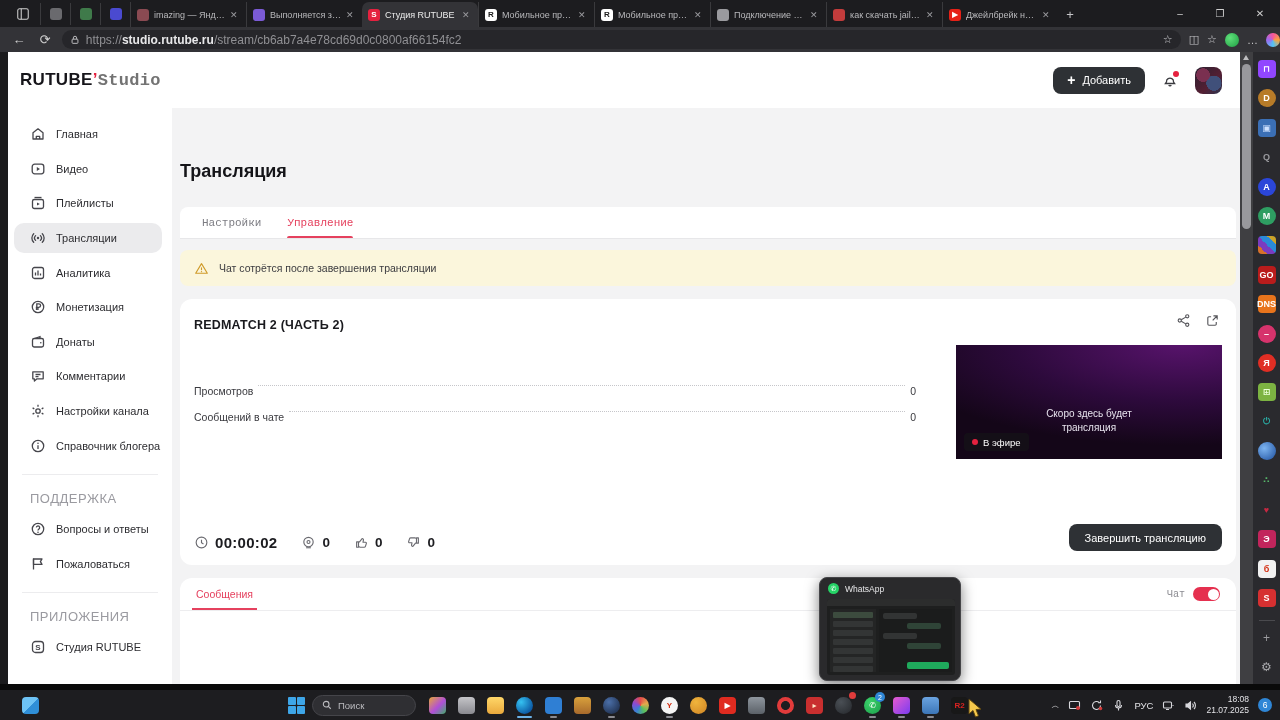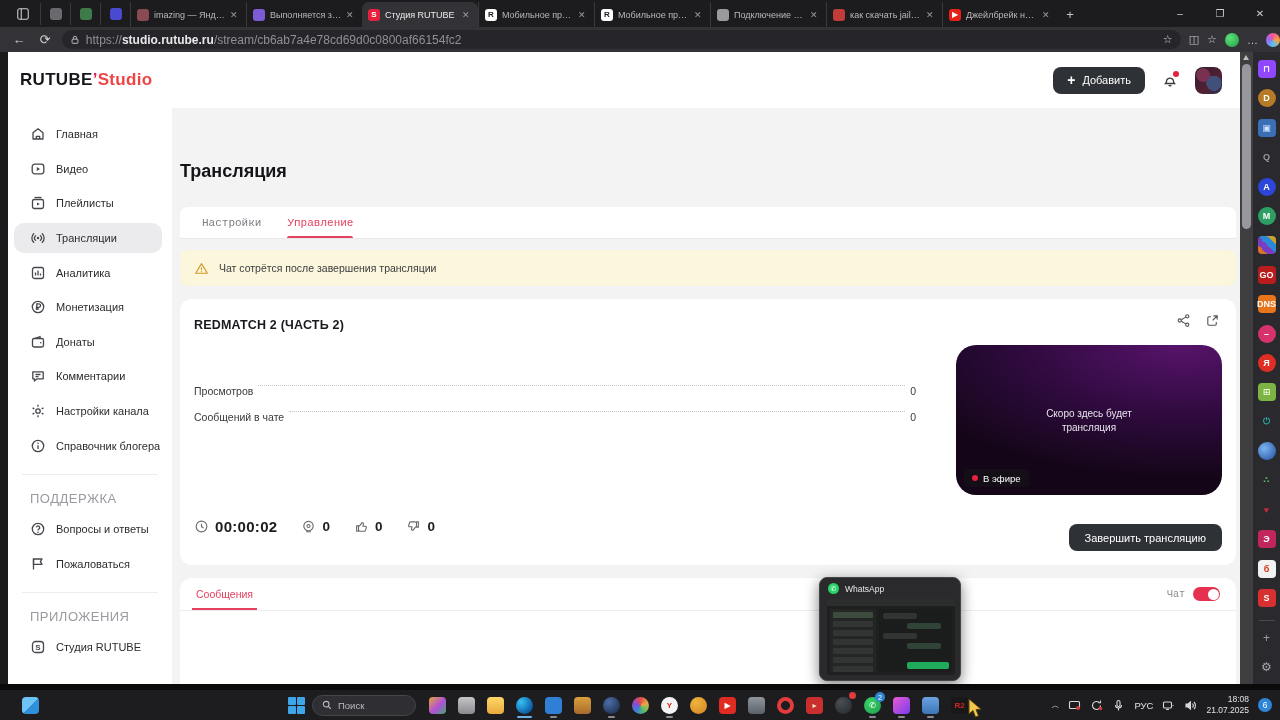--- a/index.html
+++ b/index.html
@@ -34,21 +34,21 @@
   .tb-avatar { width:14px; height:14px; border-radius:50%; background:radial-gradient(circle at 35% 35%,#5fe07a,#1f9e43); }
   .copilot { width:14px; height:14px; border-radius:50%; background:conic-gradient(#f6559b,#f9a23c,#4fc3f7,#9c6bf0,#f6559b); }
 
   
   .viewport { position:absolute; left:0; top:52px; width:1280px; height:632px; background:#1b1b1d; }
   .page { position:absolute; left:8px; top:0; width:1232px; height:632px; background:#f3f3f4; overflow:hidden; }
 
   .app-header { position:absolute; left:0; top:0; width:100%; height:56px; background:#fff; display:flex; align-items:center; }
   .logo { margin-left:12px; font-size:17px; font-weight:bold; letter-spacing:.3px; color:#16151a; }
   .logo .mark { color:#e5213f; font-weight:bold; }
-  .logo .suffix { color:#ef4444; }
+  .logo .suffix { color:#737373;font-family:Liberation Mono, monospace; }
   .hdr-right { margin-left:auto; margin-right:18px; display:flex; align-items:center; gap:16px; }
   .add-btn { background:#2e3135; color:#fff; font-size:11px; border-radius:8px; height:27px; padding:0 14px; display:flex; align-items:center; gap:7px; }
   .add-btn .plus { font-size:14px; font-weight:bold; }
   .bell-wrap { position:relative; width:18px; height:18px; }
   .bell-wrap svg { width:18px; height:18px; }
   .bell-dot { position:absolute; right:0; top:0; width:6px; height:6px; border-radius:50%; background:#e5213f; }
   .hdr-avatar { width:27px; height:27px; border-radius:8px; background:
      radial-gradient(circle at 30% 30%,#7a3050 0 25%,transparent 26%),
      radial-gradient(circle at 70% 60%,#40507a 0 30%,transparent 31%),
      linear-gradient(135deg,#2a2030,#541f33 60%,#2b3550); }
@@ -79,28 +79,28 @@
 
   .stream-card { position:absolute; left:8px; top:191px; width:1056px; height:266px; background:#fff; border-radius:12px; }
   .stream-title { position:absolute; left:14px; top:19px; font-size:12.5px; font-weight:bold; color:#1a1a1e; letter-spacing:.2px; }
   .card-icons { position:absolute; right:16px; top:14px; display:flex; gap:14px; color:#55555a; }
   .card-icons svg { width:15px; height:15px; }
   .stats { position:absolute; left:14px; top:86px; width:722px; }
   .stat-row { display:flex; align-items:flex-start; margin-bottom:14px; }
   .stat-label { font-size:10.5px; color:#3a3a3f; }
   .stat-dots { flex:1; border-bottom:1px dotted #c6c6ca; margin:0 5px 3px 5px; }
   .stat-value { font-size:10.5px; color:#3a3a3f; }
-  .preview { position:absolute; right:14px; top:46px; width:266px; height:150px; border-radius:20px; overflow:hidden;
+  .preview { position:absolute; right:14px; top:46px; width:266px; height:114px; border-radius:0; overflow:hidden;
      background: radial-gradient(140% 110% at 85% 0%, #57136b 0%, #2d0a3c 45%, #140618 80%),
                  radial-gradient(120% 100% at 0% 100%, #3c0f52 0%, transparent 55%), #140618; }
   .preview-text { position:absolute; left:0; right:0; top:62px; text-align:center; color:#e8e4ee; font-size:10px; line-height:1.35; white-space:pre-line; }
   .live-badge { position:absolute; left:8px; bottom:8px; background:rgba(20,18,24,.85); border-radius:4px; height:18px; display:flex; align-items:center; gap:5px; padding:0 8px; }
   .live-dot { width:6px; height:6px; border-radius:50%; background:#e5213f; }
   .live-text { color:#fff; font-size:9.5px; }
-  .meter-row { position:absolute; left:14px; bottom:30px; display:flex; align-items:center; gap:24px; }
+  .meter-row { position:absolute; left:14px; bottom:14px; display:flex; align-items:center; gap:24px; }
   .meter { display:flex; align-items:center; gap:6px; color:#1c1c20; }
   .meter svg { width:15px; height:15px; }
   .timer-text { font-size:15px; font-weight:bold; letter-spacing:.3px; }
   .meter-num { font-size:13.5px; font-weight:bold; }
   .end-btn { position:absolute; right:14px; bottom:14px; background:#2e3135; color:#fff; font-size:11px; border-radius:8px; height:27px; padding:0 16px; display:flex; align-items:center; }
 
   .chat-card { position:absolute; left:8px; top:470px; width:1056px; height:162px; background:#fff; border-radius:12px 12px 0 0; }
   .chat-head { position:absolute; left:0; top:0; right:0; height:33px; border-bottom:1px solid #ededef; display:flex; align-items:center; padding:0 16px; }
   .chat-tab { font-size:10.5px; color:#e5415e; position:relative; height:100%; display:flex; align-items:center; }
   .chat-tab::after { content:""; position:absolute; left:-4px; right:-4px; bottom:0; height:2px; background:#e5415e; }

